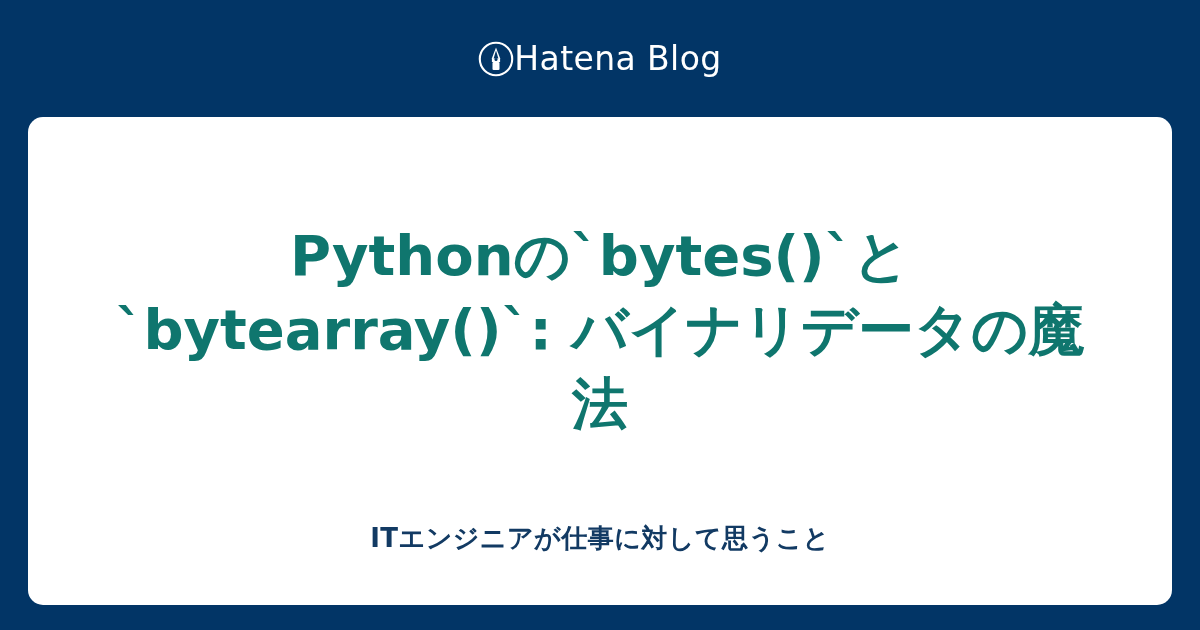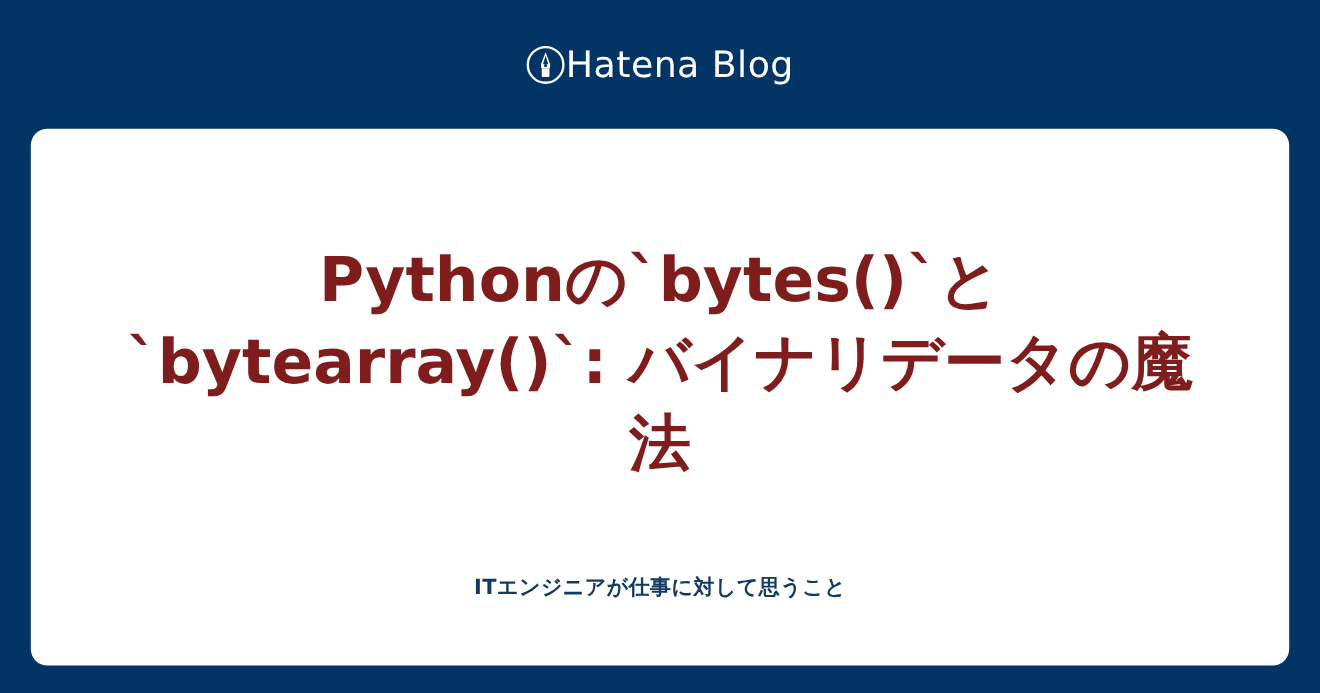--- a/index.html
+++ b/index.html
@@ -57,34 +57,34 @@
     flex-direction:column;
     align-items:center;
     justify-content:flex-start;
     overflow:hidden;
   }
 
   .entry-title {
     width:1000px;
     margin-top:102px;
     text-align:center;
-    color:#7f1d1d;
+    color:#0f766e;
     font-size:56px;
     font-weight:bold;
     line-height:74px;
     letter-spacing:0px;
     word-break:break-word;
     font-family:"DejaVu Sans", "Liberation Sans", sans-serif;
   }
 
   .blog-subtitle {
     margin-top:82px;
     text-align:center;
     color:#123a63;
-    font-size:19px;
+    font-size:26px;
     font-weight:bold;
     line-height:1.2;
     letter-spacing:0.5px;
     white-space:nowrap;
     font-family:"DejaVu Sans", "Liberation Sans", sans-serif;
   }
 </style>
 </head>
 <body>
 

